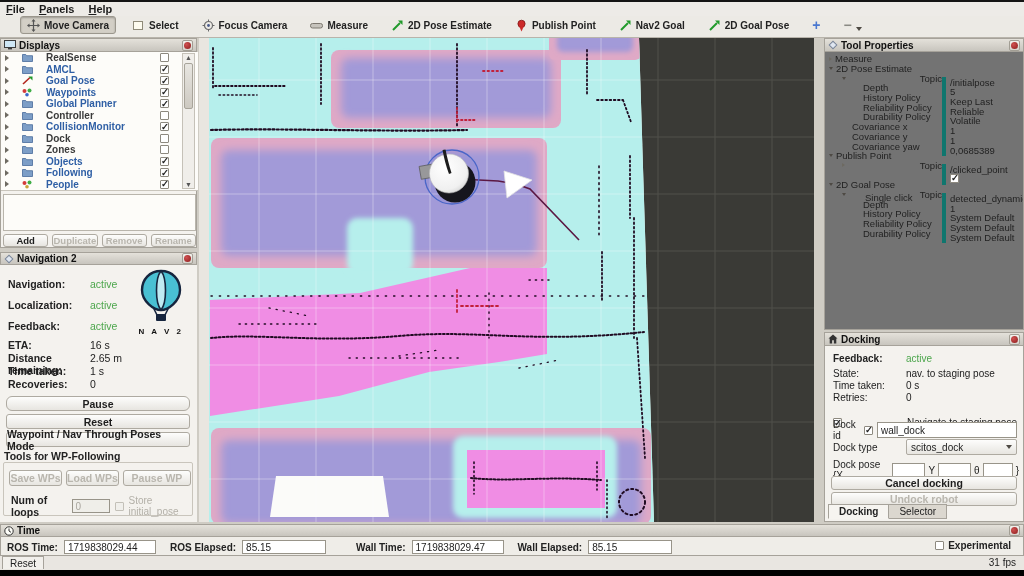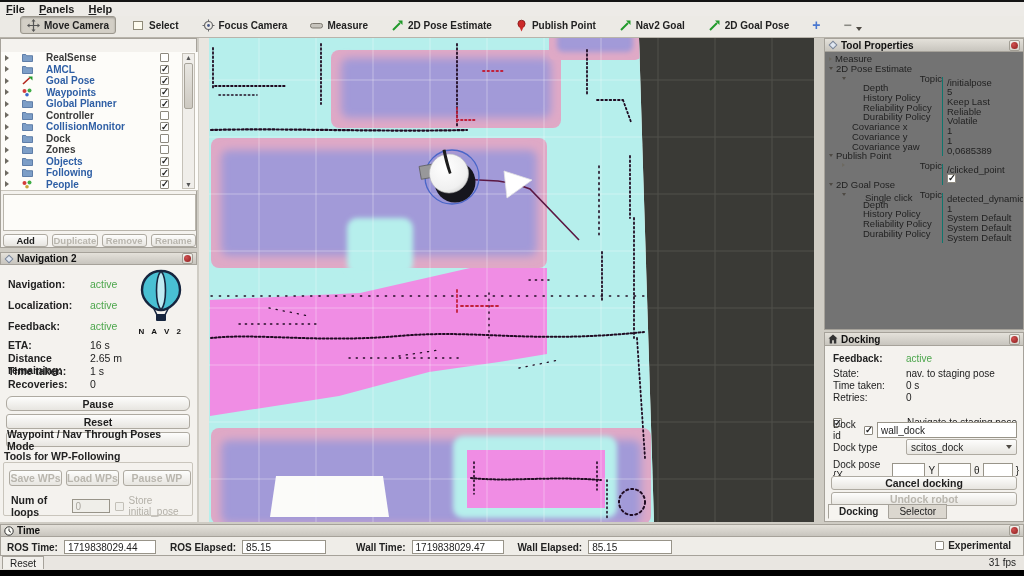--- a/index.html
+++ b/index.html
@@ -63,21 +63,21 @@
   
   #render { position:absolute; left:199px; top:38px; width:615px; height:484px; background:#3a3a36; }
 
   
   #toolprops { left:824px; top:38px; width:200px; height:292px; background:#737373; }
   .tprows { position:absolute; left:0; top:15px; right:0; }
   .tprow { display:flex; height:9.7px; align-items:center; font-size:9.5px; }
   .tpkey { display:flex; align-items:center; gap:3px; width:117px; flex:none; padding-left:4px; }
   .tpkey.i1 { padding-left:17px;justify-content:space-between; }
   .tpkey.i2 { padding-left:38px; }
-  .tpval { border-left:1px solid #0f766e; padding-left:4px; flex:1; white-space:nowrap; overflow:hidden;margin-top:8px; }
+  .tpval { border-left:4px solid #0f766e; padding-left:4px; flex:1; white-space:nowrap; overflow:hidden;margin-top:8px; }
   .tprow .tri-r { border-left-width:3.5px; border-top-width:2.8px; border-bottom-width:2.8px; }
   .tprow .tri-d { border-top-width:3.5px; border-left-width:2.8px; border-right-width:2.8px; }
 
   
   #docking { left:824px; top:332px; width:200px; height:190px; }
   .dkrow { position:absolute; left:8px; display:flex; align-items:center; font-size:10px; }
   .dklab { width:73px; flex:none; }
   .dklab.b { font-weight:bold; }
   .dktabs { position:absolute; left:3px; bottom:2px; display:flex; }
   .dktab { height:15px; padding:0 10px; display:flex; align-items:center; font-size:10px; border:1px solid #a6a29a; }
@@ -168,20 +168,30 @@
   <div class="tbtn" style="font-size:14px;font-weight:bold;color:#4a78d0;">
     <span>+</span>
   </div>
   <div class="tbtn" style="font-size:14px;font-weight:bold;color:#8a8a84;">
     <span>−</span>
       <span class="tri-d" style="margin-top:7px;"></span>
   </div>
 </div>
 
 <div class="panel" id="displays">
+  <div class="ptitle">
+    <svg width="12" height="10" viewBox="0 0 12 10">
+        <rect x="0.5" y="0.5" width="11" height="7" fill="#cfe7f5" stroke="#3c3c3c"></rect>
+        <rect x="4" y="8" width="4" height="1.4" fill="#3c3c3c"></rect>
+      </svg>
+    <span>Displays</span>
+    <span class="pclose">
+        <i></i>
+      </span>
+  </div>
   <div class="dtree">
     <div class="drow">
         <span class="tri-r"></span>
         <svg width="11" height="9" viewBox="0 0 11 9">
           <path d="M0.5 1.5 h3.2 l1 1.2 h5.8 v5.8 h-10 z" fill="#7d9ec7" stroke="#47699b" stroke-width="0.8"></path>
         </svg>
         <span class="dlabel off">RealSense</span>
         <span class="cb"></span>
       </div>
     <div class="drow">

